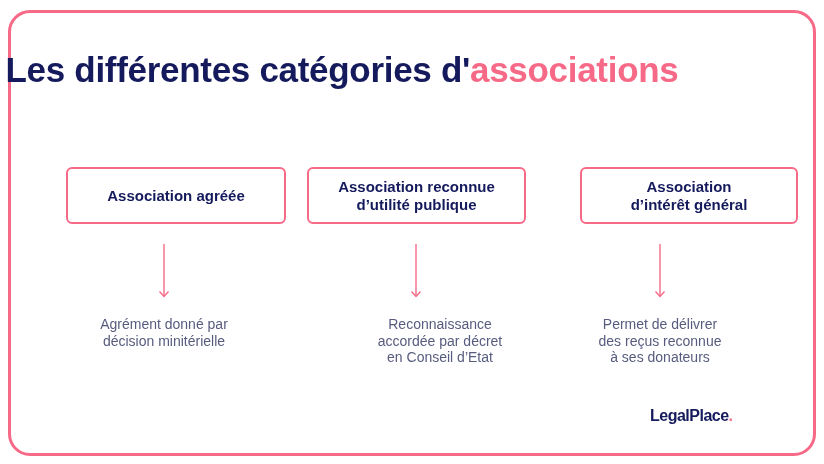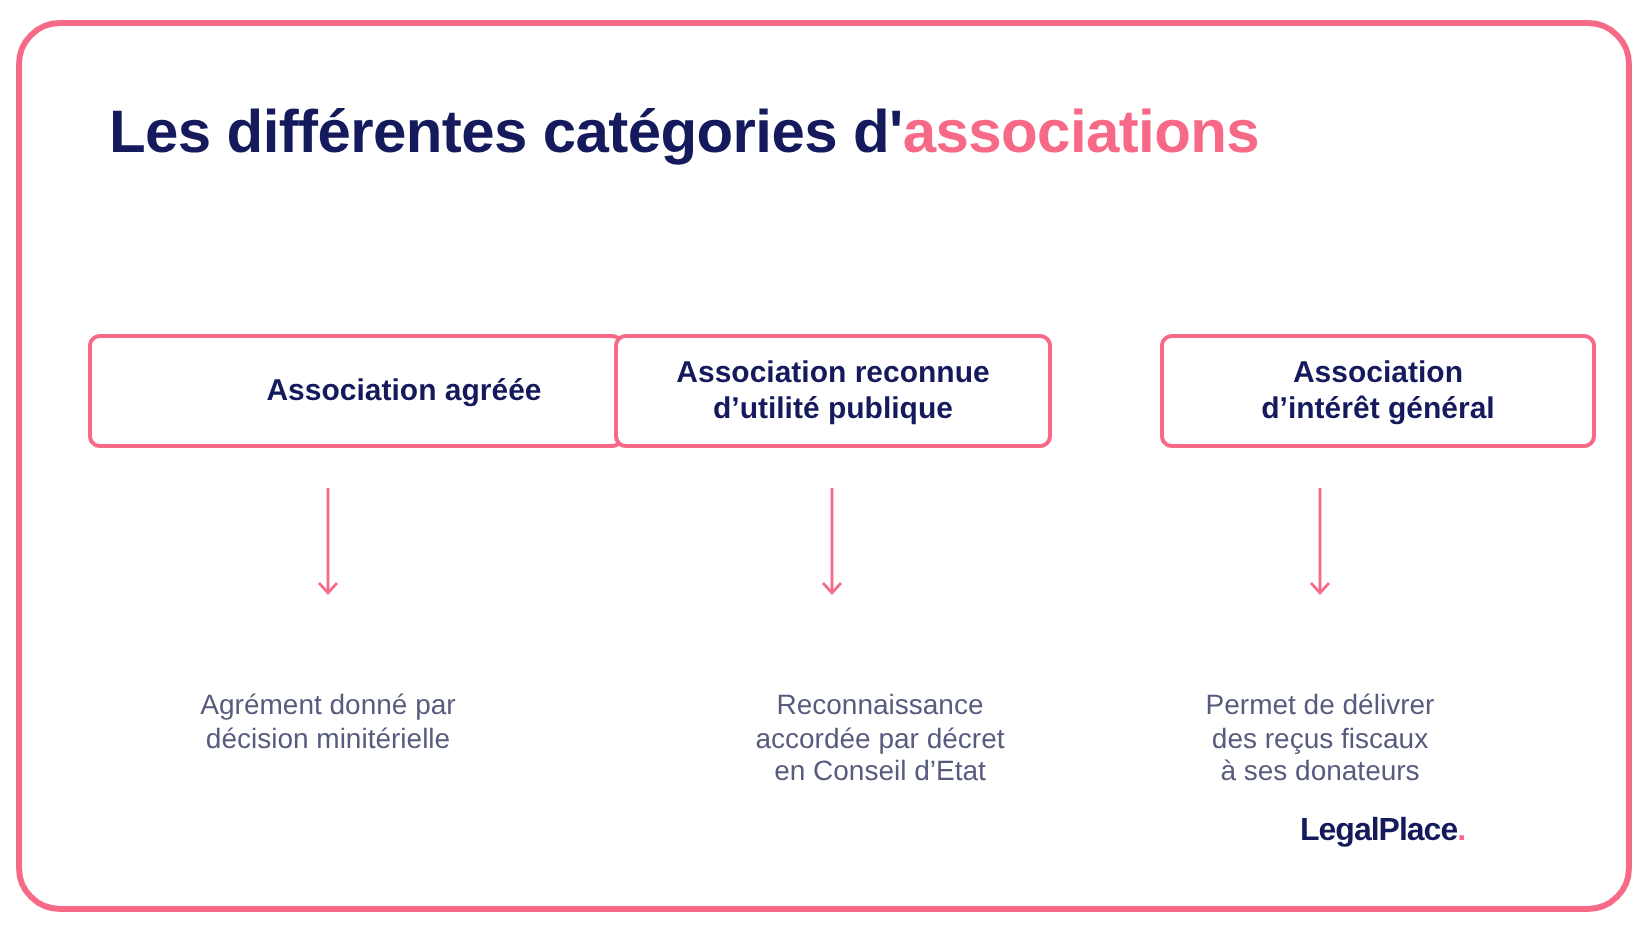--- a/index.html
+++ b/index.html
@@ -23,21 +23,21 @@
       border: 3.5px solid #f76a87;
       border-radius: 22px;
       box-sizing: content-box;
     }
     .title {
       position: absolute;
       left: 0;
       top: 50px;
       width: 684px;
       text-align: center;
-      font-size: 30px;
+      font-size: 35px;
       font-weight: bold;
       color: #141a5c;
       letter-spacing: -0.3px;
       white-space: nowrap;
     }
     .title .accent {
       color: #f76a87;
     }
     .card {
       position: absolute;
@@ -69,21 +69,20 @@
     .desc {
       position: absolute;
       top: 316px;
       width: 240px;
       margin-left: -120px;
       text-align: center;
       color: #575c7e;
       font-size: 14px;
       line-height: 16.5px;
       white-space: pre-line;
-      margin-top: 28px;
     }
     .logo {
       position: absolute;
       left: 650px;
       top: 407px;
       font-size: 16px;
       font-weight: bold;
       color: #141a5c;
       letter-spacing: -0.5px;
     }
@@ -91,21 +90,21 @@
       color: #f76a87;
     }
   </style>
 </head>
 <body>
 
 <div class="frame"></div>
 
 <div class="title"><span>Les différentes catégories d'</span><span class="accent">associations</span></div>
 
-<div class="card" style="left:44px; width:216px;padding-left:48px;">
+<div class="card" style="left:66px; width:216px;">
   <span class="label">Association agréée</span>
 </div>
 <svg class="arrow" style="left:164px;" viewBox="0 0 14 54">
   <line x1="7" y1="0" x2="7" y2="52" stroke="#f76a87" stroke-width="1.4"></line>
   <polyline points="2.5,47.5 7,52.5 11.5,47.5" fill="none" stroke="#f76a87" stroke-width="1.4"></polyline>
 </svg>
 <div class="desc" style="left:164px;">Agrément donné par
 décision minitérielle</div>
 
 <div class="card" style="left:307px; width:215px;">
@@ -122,16 +121,16 @@
 
 <div class="card" style="left:580px; width:214px;">
   <span class="label">Association
 d’intérêt général</span>
 </div>
 <svg class="arrow" style="left:660px;" viewBox="0 0 14 54">
   <line x1="7" y1="0" x2="7" y2="52" stroke="#f76a87" stroke-width="1.4"></line>
   <polyline points="2.5,47.5 7,52.5 11.5,47.5" fill="none" stroke="#f76a87" stroke-width="1.4"></polyline>
 </svg>
 <div class="desc" style="left:660px;">Permet de délivrer
-des reçus fiscaux
+des reçus reconnue
 à ses donateurs</div>
 
 <div class="logo"><span>LegalPlace</span><span class="dot">.</span></div>
 
 </body></html>

